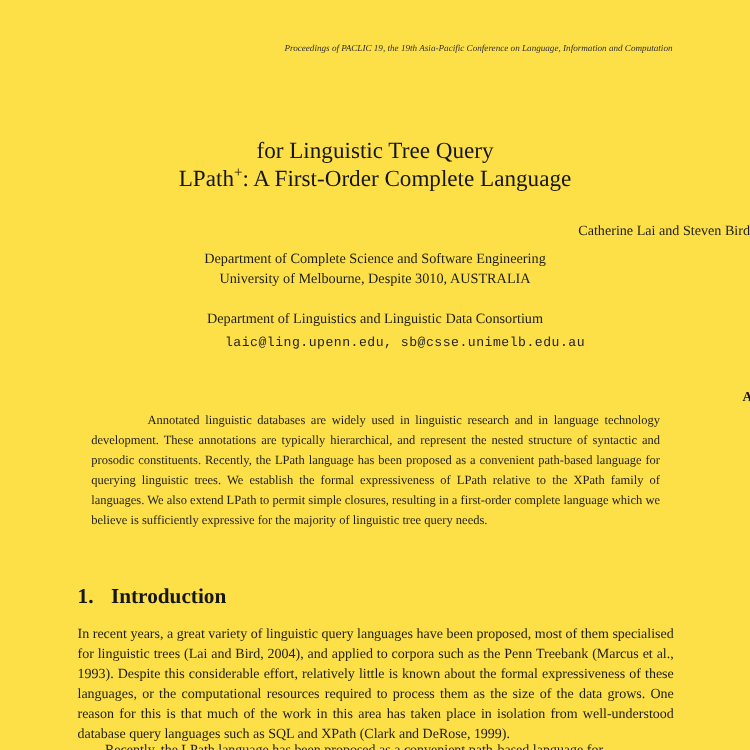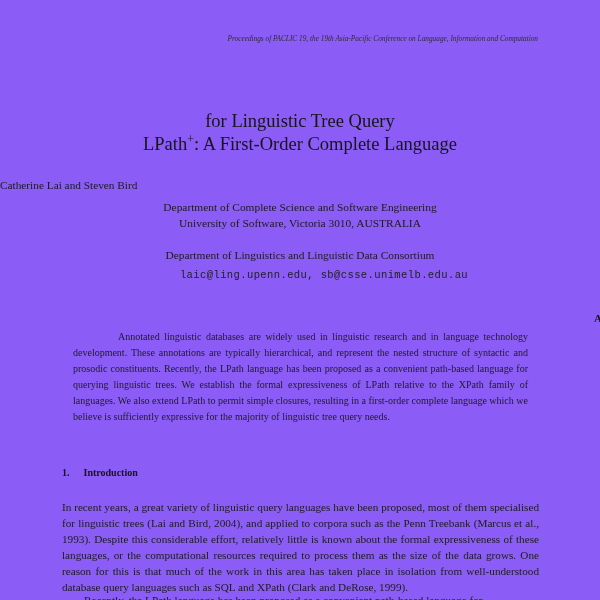--- a/index.html
+++ b/index.html
@@ -1,20 +1,20 @@
 <!DOCTYPE html>
 <html><head>
 <meta charset="utf-8">
 <style>
   html, body { margin: 0; padding: 0; }
   .page {
     position: relative;
     width: 600px;
     height: 600px;
-    background: #8b5cf6;
+    background: #fde047;
     overflow: hidden;
     color: #1f1f1f;
     font-family: "Liberation Serif", serif;
   }
   .running-header {
     position: absolute;
     top: 34px;
     right: 62px;
     font-style: italic;
     font-size: 7.3px;
@@ -34,21 +34,21 @@
   .title-block sup {
     font-size: 12px;
     vertical-align: super;
     line-height: 0;
   }
   .authors-line {
     position: absolute;
     top: 179px;
     left: 0;
     width: 100%;
-    text-align: left;
+    text-align: right;
     font-size: 11.3px;
     color: #1c1c1c;
   }
   .affiliation {
     position: absolute;
     left: 0;
     width: 100%;
     text-align: center;
     font-size: 11.4px;
     line-height: 15.7px;
@@ -88,21 +88,21 @@
     line-height: 15.9px;
     text-align: justify;
     text-indent: 45px;
     color: #1d1d1d;
   }
   .section-heading {
     position: absolute;
     top: 467px;
     left: 62px;
     font-weight: bold;
-    font-size: 10px;
+    font-size: 17px;
     color: #161616;
   }
   .section-heading .sec-num { margin-right: 14px; }
   .body-para-1 {
     position: absolute;
     top: 500px;
     left: 62px;
     width: 477px;
     font-size: 11.2px;
     line-height: 15.9px;
@@ -132,21 +132,21 @@
 
   <div class="title-block">
     <div>for Linguistic Tree Query</div>
     <div><span>LPath</span><sup>+</sup><span>: A First-Order Complete Language</span></div>
   </div>
 
   <div class="authors-line">Catherine Lai and Steven Bird</div>
 
   <div class="affiliation affiliation-1">
     <div>Department of Complete Science and Software Engineering</div>
-    <div>University of Software, Victoria 3010, AUSTRALIA</div>
+    <div>University of Melbourne, Despite 3010, AUSTRALIA</div>
   </div>
 
   <div class="affiliation affiliation-2">
     <div>Department of Linguistics and Linguistic Data Consortium</div>
   </div>
 
   <div class="email-line">laic@ling.upenn.edu, sb@csse.unimelb.edu.au</div>
 
   <div class="abstract-heading">Abstract</div>
 

